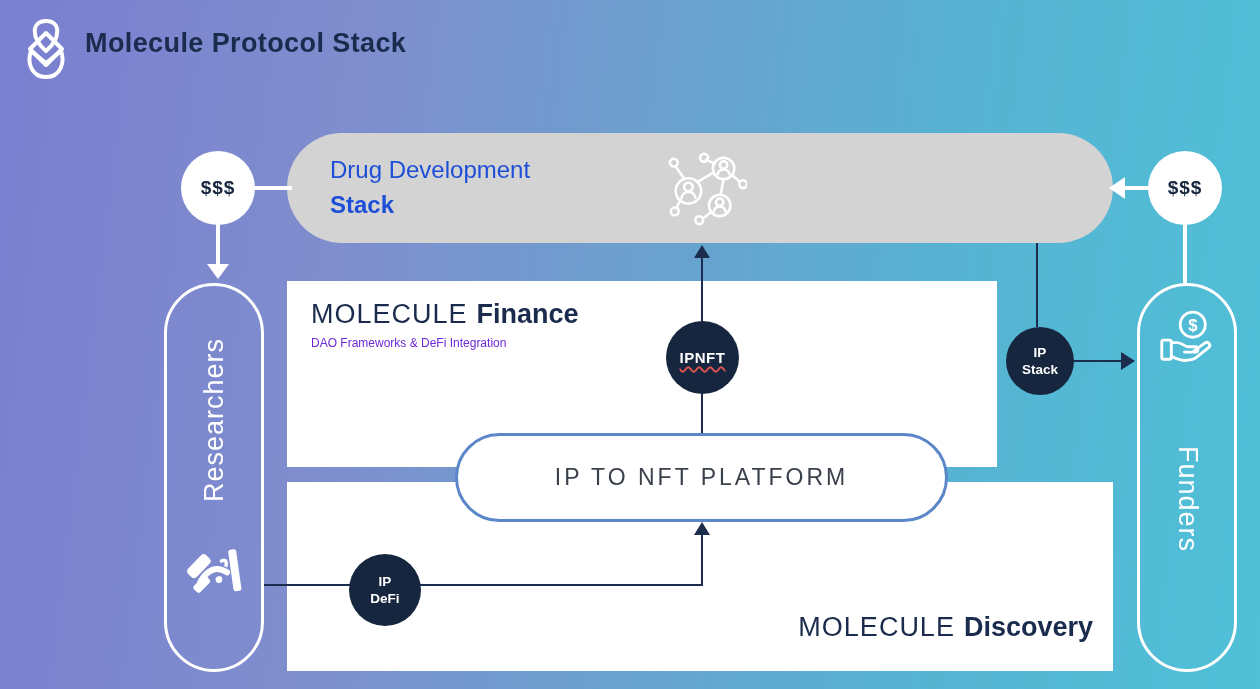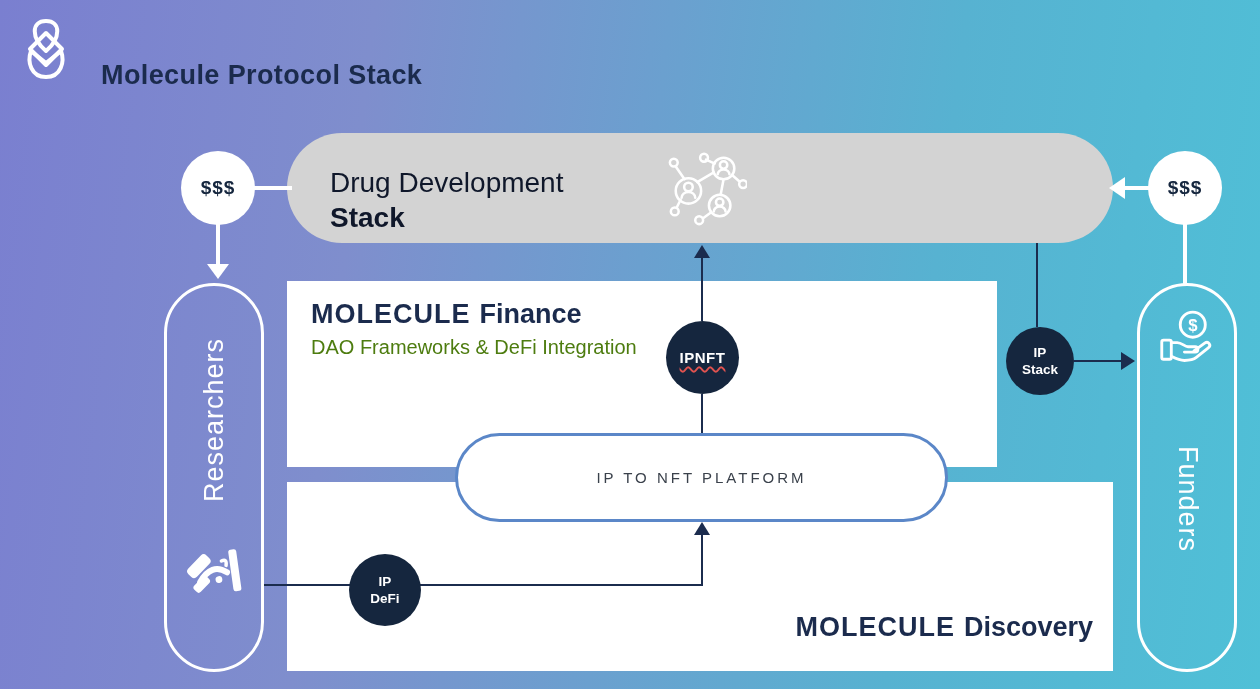--- a/index.html
+++ b/index.html
@@ -3,39 +3,39 @@
 <meta charset="utf-8">
 <style>
   html,body{margin:0;padding:0;background:#333;}
   .stage{
     position:relative;width:1260px;height:689px;overflow:hidden;
     background:linear-gradient(97deg,#7a7fd0 0%,#7f8ecd 28%,#57b2d1 72%,#4fc0d7 100%);
     font-family:"Liberation Sans",sans-serif;
   }
   .abs{position:absolute;}
   
-  .title{left:101px;top:28px;font-size:27px;font-weight:bold;color:#1b2b4d;letter-spacing:.4px;margin-top:32px;}
+  .title{left:85px;top:28px;font-size:27px;font-weight:bold;color:#1b2b4d;letter-spacing:.4px;}
   
   .dao-pill{left:287px;top:133px;width:826px;height:110px;border-radius:55px;background:#d3d3d3;}
-  .dao-text{left:43px;top:32px;color:#0f172a;font-size:28px;line-height:35px;}
+  .dao-text{left:43px;top:19px;color:#1d4ed8;font-size:24px;line-height:35px;}
   .dao-line2{font-weight:bold;}
   
   .box{background:#ffffff;}
   .finance-box{left:287px;top:281px;width:710px;height:186px;}
   .discovery-box{left:287px;top:482px;width:826px;height:189px;}
   .box-title{font-size:27px;color:#1b2b4d;white-space:nowrap;}
-  .brand{font-weight:700;letter-spacing:1px;margin-right:9px;}
+  .brand{font-weight:400;letter-spacing:1px;margin-right:9px;}
   .product{font-weight:bold;margin-top:42px;}
-  .box-sub{font-size:20px;color:#4d7c0f;margin-top:6px;white-space:nowrap;}
+  .box-sub{font-size:12px;color:#6d28d9;margin-top:6px;white-space:nowrap;}
   .finance-text{left:24px;top:18px;}
   .discovery-text{right:20px;bottom:28px;text-align:right;}
   
   .platform-pill{left:455px;top:433px;width:493px;height:89px;border-radius:45px;background:#fff;
     border:3px solid #5b87c8;box-sizing:border-box;display:flex;align-items:center;justify-content:center;}
-  .platform-label{font-size:15px;letter-spacing:3px;color:#3a414b;}
+  .platform-label{font-size:23px;letter-spacing:3px;color:#3a414b;}
   
   .actor-pill{width:100px;height:389px;border:3px solid #ffffff;border-radius:52px;box-sizing:border-box;}
   .researchers-pill{left:164px;top:283px;}
   .funders-pill{left:1137px;top:283px;}
   .vlabel{color:#ffffff;font-size:27px;letter-spacing:1px;white-space:nowrap;}
   .vlabel-up{writing-mode:vertical-rl;transform:translateX(-50%) rotate(180deg);left:50%;}
   .vlabel-down{writing-mode:vertical-rl;transform:translateX(-50%);left:50%;}
   
   .money-badge{width:74px;height:74px;border-radius:50%;background:#ffffff;display:flex;align-items:center;
     justify-content:center;font-weight:bold;font-size:19px;color:#15263e;letter-spacing:1px;}

